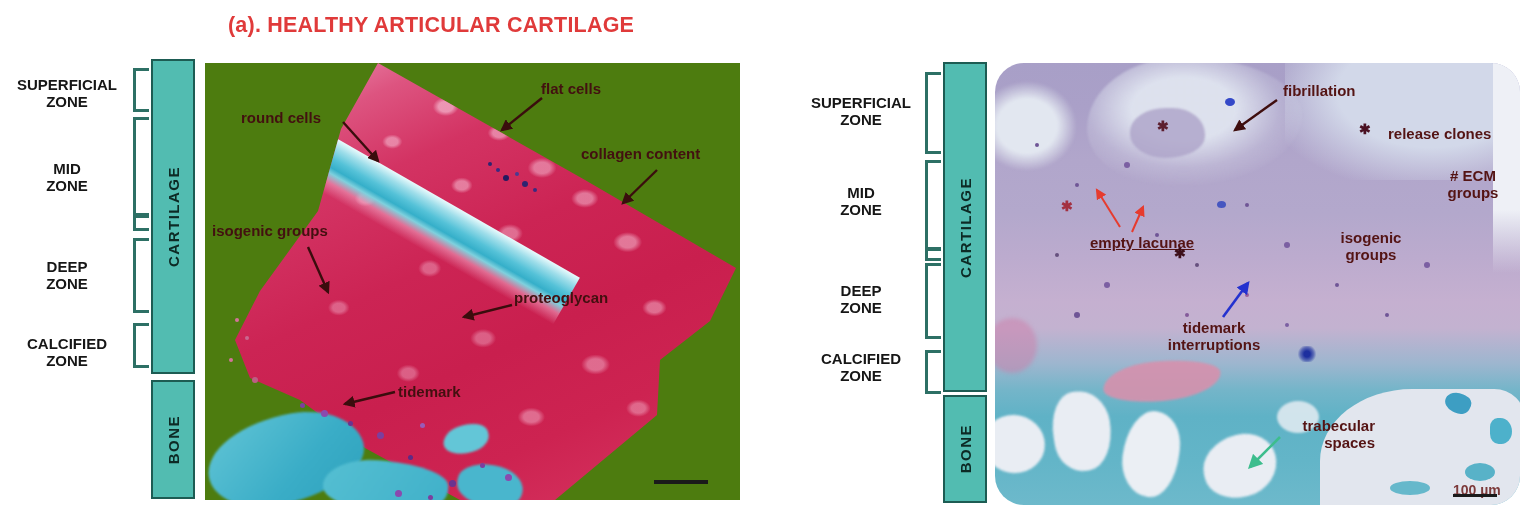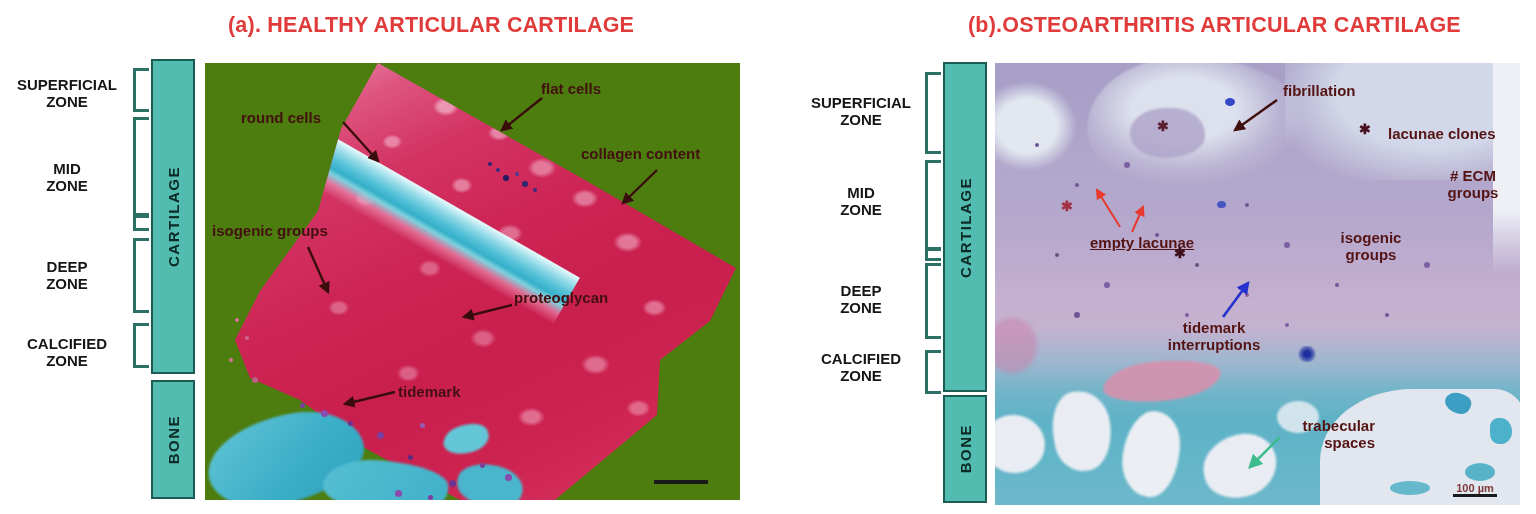--- a/index.html
+++ b/index.html
@@ -42,21 +42,21 @@
   #bar-a-cart{left:151px;top:59px;height:315px;}
   #bar-a-bone{left:151px;top:380px;height:119px;}
   #bar-b-cart{left:175px;top:62px;height:330px;}
   #bar-b-bone{left:175px;top:395px;height:108px;}
 
   .micro{position:absolute;overflow:hidden;}
   #micro-a{left:205px;top:63px;width:535px;height:437px;background:#4d7c0f;}
   #micro-b{left:227px;top:63px;width:525px;height:442px;
     background:linear-gradient(180deg,#a89fc7 0%,#aaa0c8 10%,#b1a6cb 22%,#b3a8cc 34%,
       #bcabce 44%,#c5b0d0 54%,#c3b2d0 60%,#9db6cf 68%,#74b5c9 74%,#5fb2c6 80%,
-      #63b5c8 90%,#6db9cb 100%);}
+      #63b5c8 90%,#6db9cb 100%);border-radius:29px;}
   .micro > div{position:absolute;}
 
   
   .tissue-a{inset:0;
     clip-path:polygon(173px 0px,380px 117px,531px 205px,505px 258px,455px 297px,
       452px 352px,350px 437px,255px 437px,160px 385px,95px 337px,45px 315px,
       30px 277px,55px 228px,113px 148px,136px 66px);
     background:
       radial-gradient(18px 13px at 45% 10%,rgba(250,205,224,.6) 40%,rgba(250,205,224,0) 72%),
       radial-gradient(16px 11px at 55% 16%,rgba(248,198,220,.55) 40%,rgba(248,198,220,0) 72%),
@@ -167,21 +167,21 @@
   #ast-1{left:162px;top:55px;color:#5c1e2e;}
   #ast-2{left:364px;top:58px;color:#4a1022;}
   #ast-3{left:66px;top:135px;color:#a33040;}
   #ast-4{left:179px;top:182px;color:#3d0f1a;}
 
   .arrow-layer{position:absolute;inset:0;width:100%;height:100%;z-index:4;}
   .scalebar{position:absolute;background:#1a1a1a;z-index:5;}
   #scalebar-a{left:449px;top:417px;width:54px;height:4px;}
   #scalebar-b{left:458px;top:431px;width:44px;height:3px;}
   #scale-text-b{position:absolute;left:458px;top:419px;width:44px;text-align:center;
-    font-size:11px;font-weight:bold;color:#7c3a3a;z-index:5;white-space:nowrap;}
+    font-size:14px;font-weight:bold;color:#7c3a3a;z-index:5;white-space:nowrap;}
 </style>
 </head>
 <body>
 
 <div class="figure">
 
   <div class="panel" id="panel-a">
     <div class="fig-title" id="title-a">(a). HEALTHY ARTICULAR CARTILAGE</div>
 
     <div class="zone-label multi" id="zl-a-sup">SUPERFICIAL
@@ -236,21 +236,20 @@
         <line x1="452" y1="107" x2="418" y2="140" stroke="#3a0d0d" stroke-width="2.4" marker-end="url(#ma)"></line>
         <line x1="103" y1="184" x2="123" y2="229" stroke="#3a0d0d" stroke-width="2.4" marker-end="url(#ma)"></line>
         <line x1="307" y1="242" x2="259" y2="254" stroke="#3a0d0d" stroke-width="2.4" marker-end="url(#ma)"></line>
         <line x1="190" y1="329" x2="140" y2="341" stroke="#3a0d0d" stroke-width="2.4" marker-end="url(#ma)"></line>
       </svg>
       <div class="scalebar" id="scalebar-a"></div>
     </div>
   </div>
 
   <div class="panel" id="panel-b">
-    <div class="fig-title" id="title-b">(b).OSTEOARTHRITIS ARTICULAR CARTILAGE</div>
 
     <div class="zone-label multi" id="zl-b-sup">SUPERFICIAL
 ZONE</div>
     <div class="zone-label multi" id="zl-b-mid">MID
 ZONE</div>
     <div class="zone-label multi" id="zl-b-deep">DEEP
 ZONE</div>
     <div class="zone-label multi" id="zl-b-cal">CALCIFIED
 ZONE</div>
 
@@ -284,21 +283,21 @@
       <div class="b-h4"></div>
       <div class="b-h5"></div>
       <div class="b-bigright"></div>
       <div class="b-bb1"></div>
       <div class="b-bb2"></div>
       <div class="b-bb3"></div>
       <div class="b-bb4"></div>
       <div class="b-specks"></div>
 
       <span class="ann ann-b" id="ann-fibril">fibrillation</span>
-      <span class="ann ann-b" id="ann-cluster">lacunae clones</span>
+      <span class="ann ann-b" id="ann-cluster">release clones</span>
       <span class="ann ann-b multi" id="ann-ecm"># ECM
 groups</span>
       <span class="ann ann-b" id="ann-empty">empty lacunae</span>
       <span class="ann ann-b multi" id="ann-isogenic-b">isogenic
 groups</span>
       <span class="ann ann-b multi" id="ann-tidemark-b">tidemark
 interruptions</span>
       <span class="ann ann-b multi" id="ann-trabecular">trabecular
 spaces</span>
 

